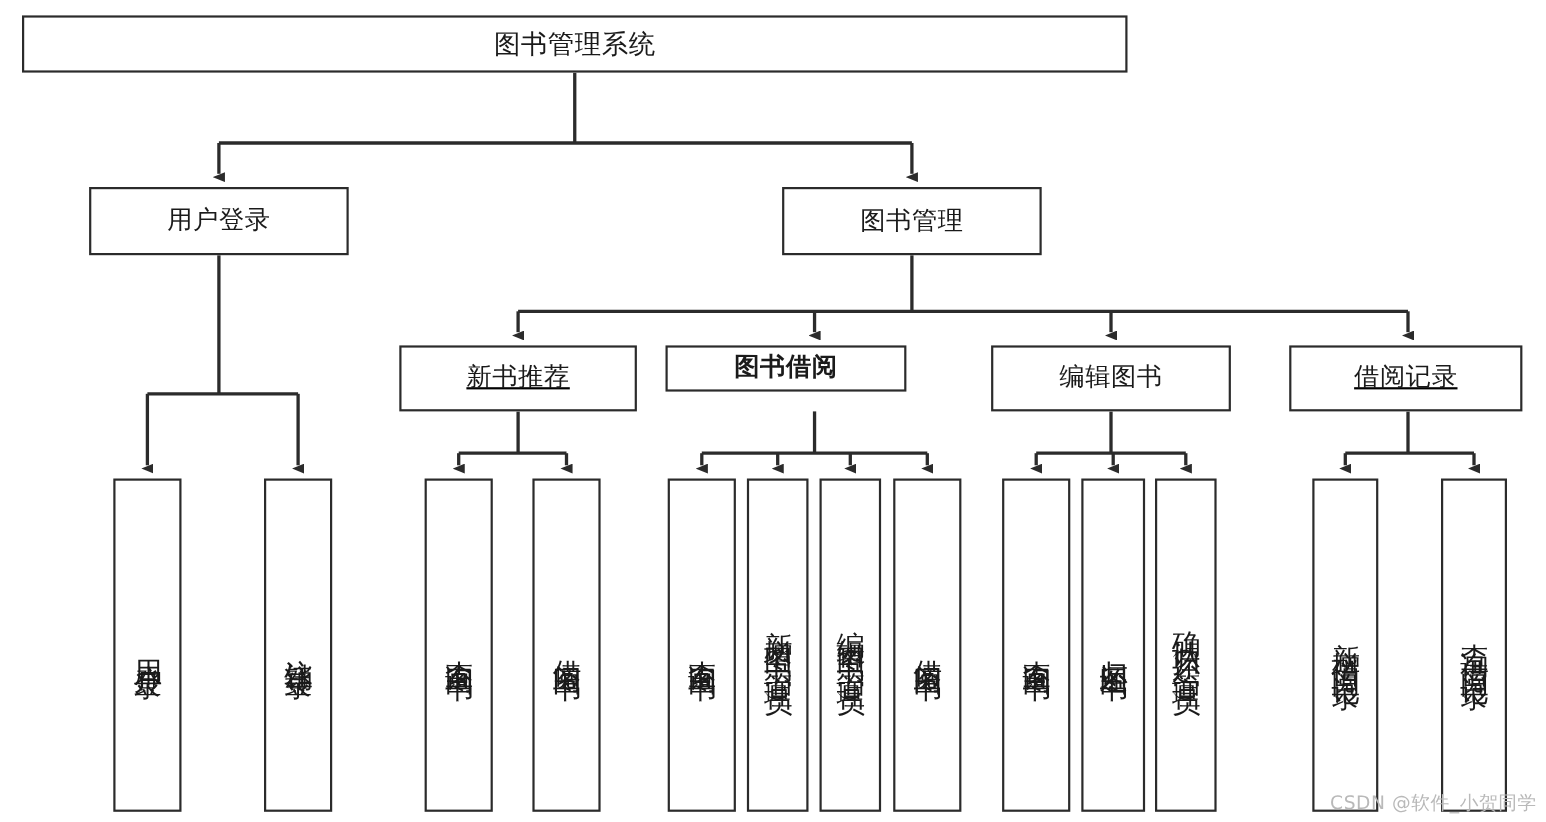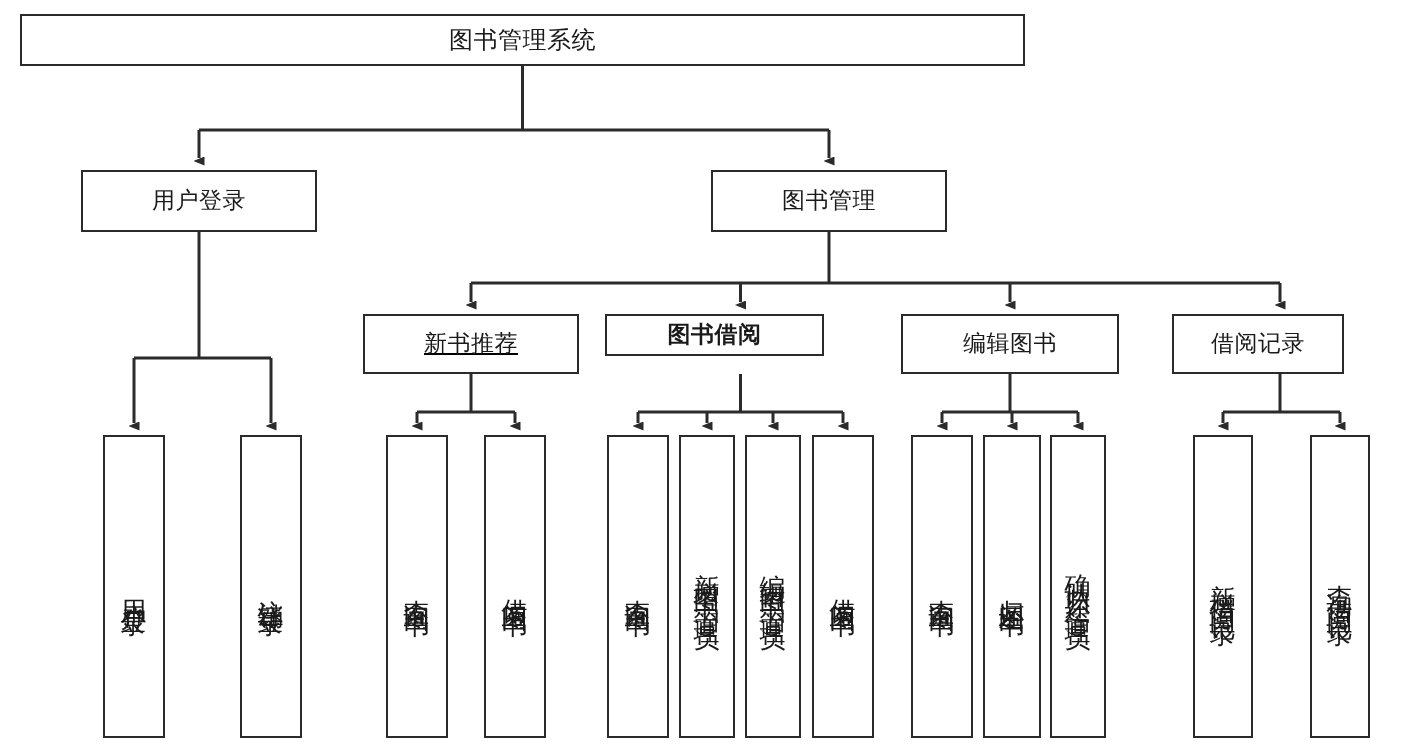--- a/index.html
+++ b/index.html
@@ -127,21 +127,21 @@
       </div>
       <div class="node horiz" style="left: 363px; top: 314px; width: 216px; height: 60px; text-decoration: underline;">
         <span class="label">新书推荐</span>
       </div>
       <div class="node horiz" style="left: 605px; top: 314px; width: 219px; height: 42px; font-weight: bold;">
         <span class="label">图书借阅</span>
       </div>
       <div class="node horiz" style="left: 901px; top: 314px; width: 218px; height: 60px;">
         <span class="label">编辑图书</span>
       </div>
-      <div class="node horiz" style="left: 1172px; top: 314px; width: 172px; height: 60px;">
+      <div class="node horiz" style="left: 1172px; top: 314px; width: 212px; height: 60px; text-decoration: underline;">
         <span class="label">借阅记录</span>
       </div>
       <div class="node vert" style="left: 103px; top: 435px; width: 62px; height: 303px;">
         <span class="label">用户登录</span>
       </div>
       <div class="node vert" style="left: 240px; top: 435px; width: 62px; height: 303px;">
         <span class="label">注销登录</span>
       </div>
       <div class="node vert" style="left: 386px; top: 435px; width: 62px; height: 303px;">
         <span class="label">查询图书</span>
@@ -171,13 +171,14 @@
         <span class="label">确认归还（管理员）</span>
       </div>
       <div class="node vert tall" style="left: 1193px; top: 435px; width: 60px; height: 303px;">
         <span class="label">新增借阅记录</span>
       </div>
       <div class="node vert tall" style="left: 1310px; top: 435px; width: 60px; height: 303px;">
         <span class="label">查询借阅记录</span>
       </div>
     </div>
 
+  <div id="watermark">CSDN @软件_小贺同学</div>
 </div>
 
 </body></html>

